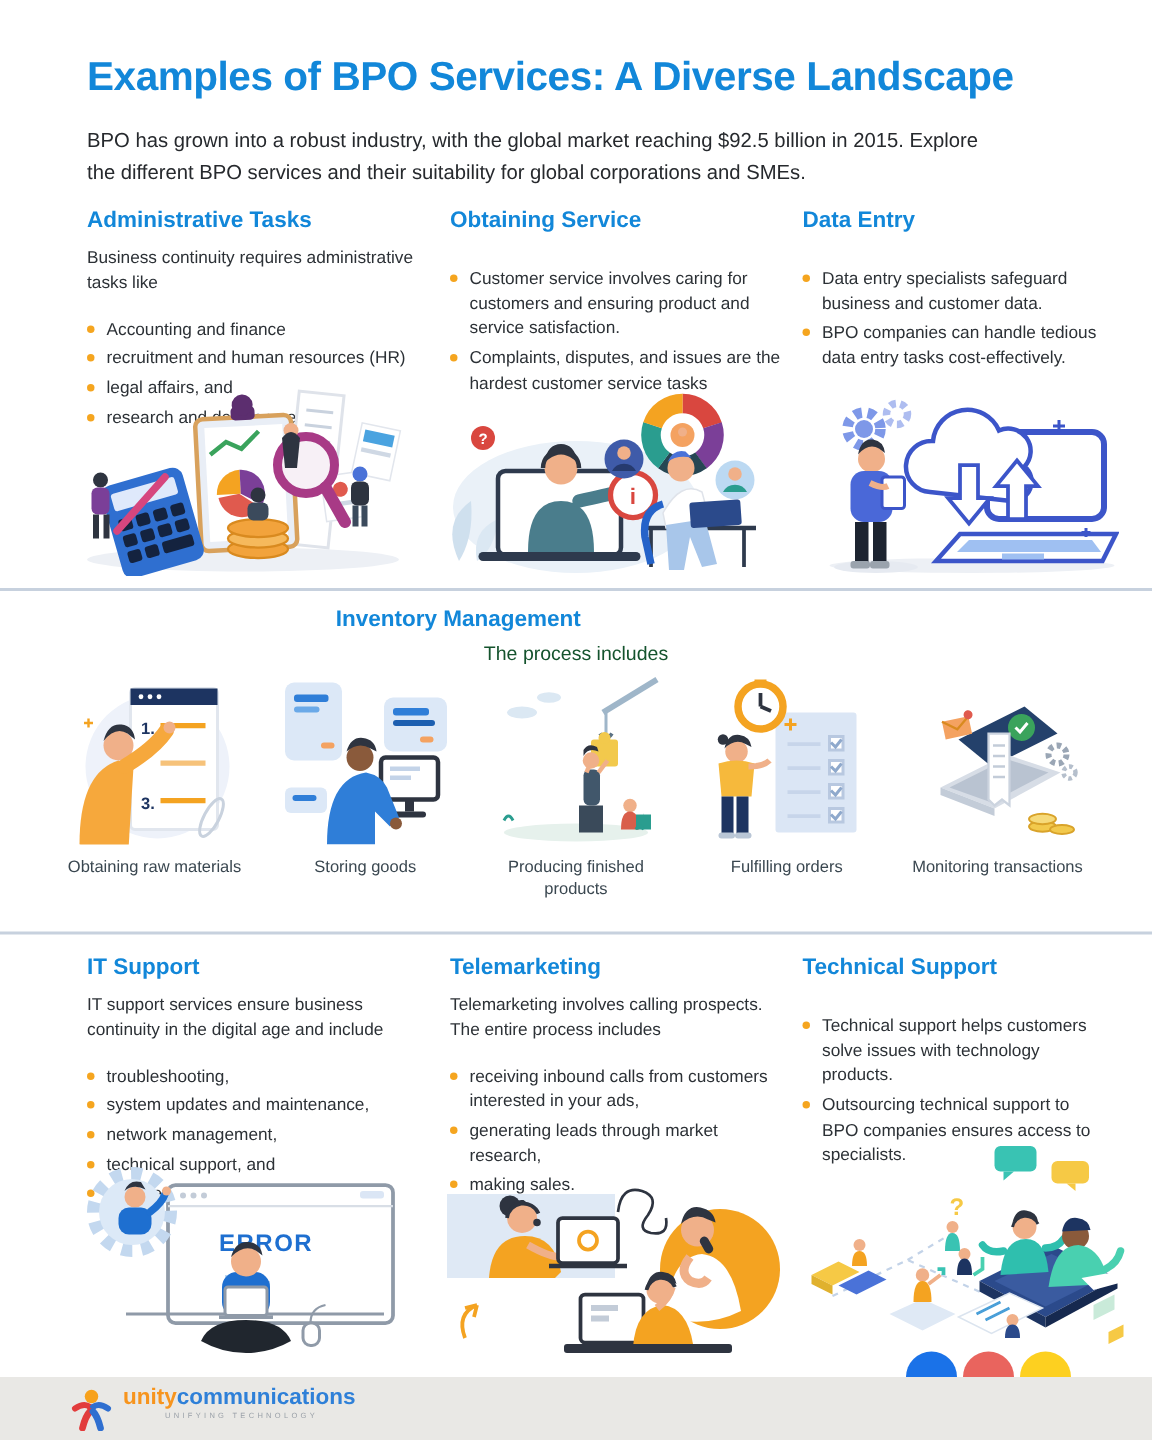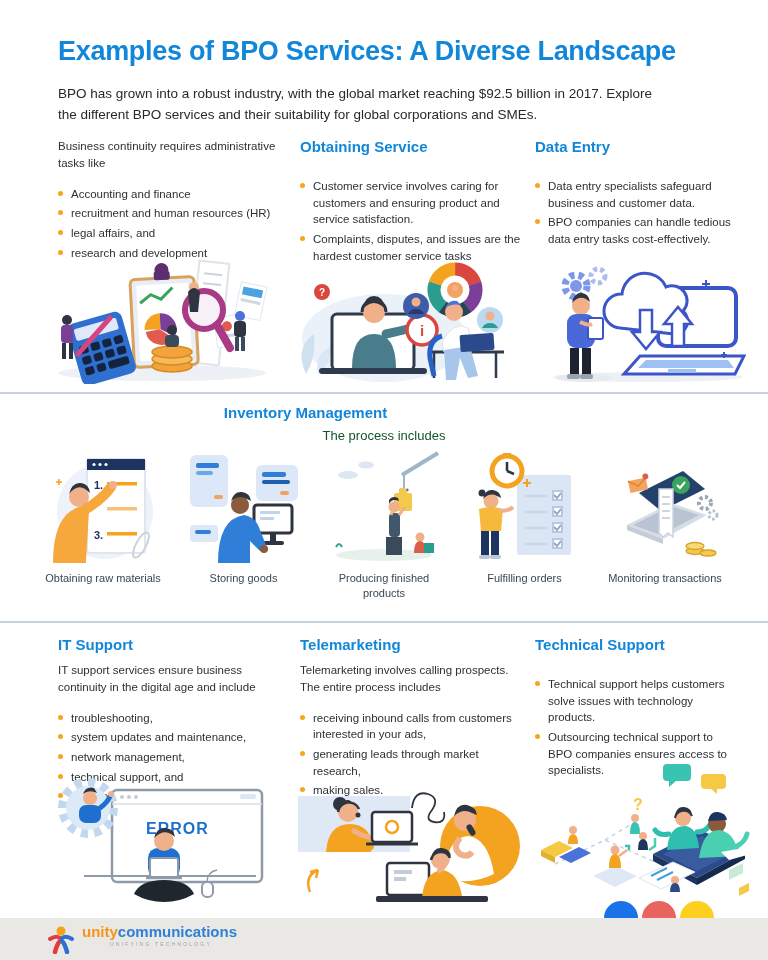--- a/index.html
+++ b/index.html
@@ -34,23 +34,24 @@
   .logo-line{font-size:15px;font-weight:600;}
   .logo-u{color:#f7941d;} .logo-c{color:#2f80d8;}
   .logo-tag{font-size:5px;letter-spacing:2.2px;color:#9aa0a8;margin-top:3px;margin-left:28px;}
 </style>
 </head>
 <body>
 
 <div class="page">
 
   <div class="title">Examples of BPO Services: A Diverse Landscape</div>
-  <div class="subtitle">BPO has grown into a robust industry, with the global market reaching $92.5 billion in 2017. Explore the different BPO services and their suitability for global corporations and SMEs.</div>
+  <div class="subtitle">BPO has grown into a robust industry, with the global market reaching $92.5 billion in 2015. Explore the different BPO services and their suitability for global corporations and SMEs.</div>
 
   <div class="col colA r1">
+    <h3 class="col-heading">Administrative Tasks</h3>
     <p class="col-intro">Business continuity requires administrative tasks like</p>
     <ul class="blist">
       <li class="bitem">
           <span class="dot"></span>
           <span>Accounting and finance</span>
         </li>
       <li class="bitem">
           <span class="dot"></span>
           <span>recruitment and human resources (HR)</span>
         </li>

